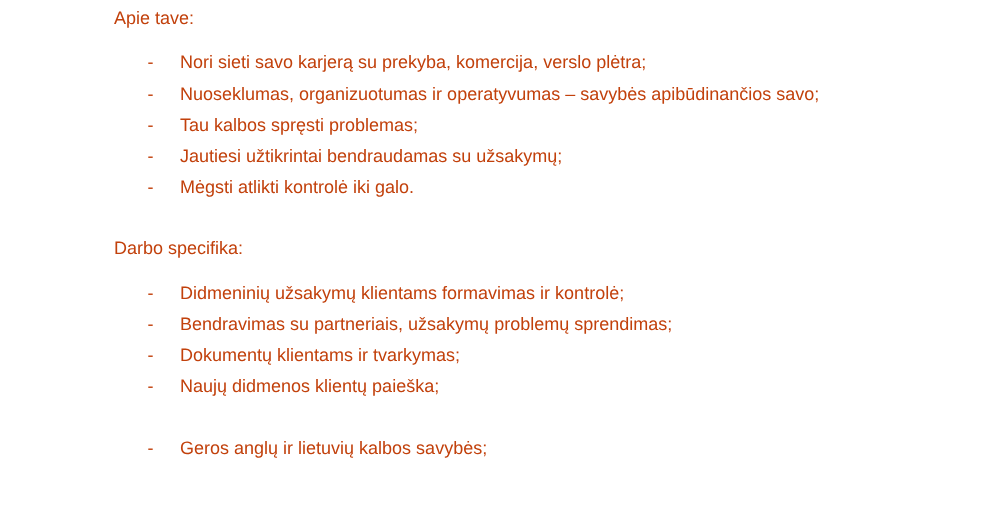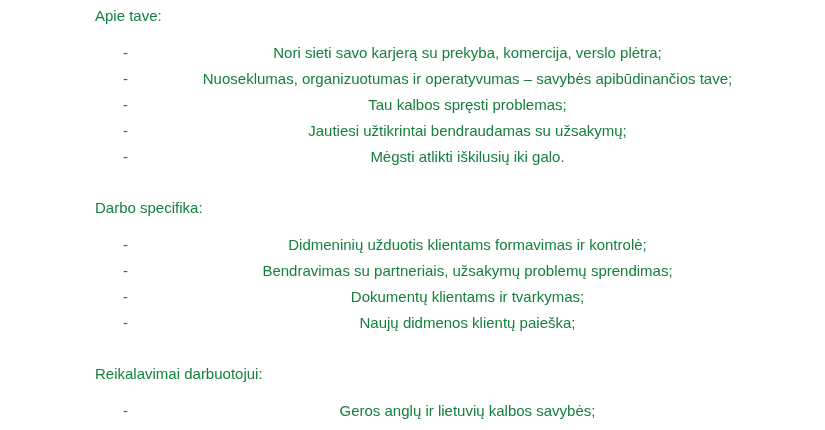--- a/index.html
+++ b/index.html
@@ -5,90 +5,89 @@
   html, body { margin: 0; padding: 0; background: #ffffff; }
   .page {
     position: relative;
     width: 825px;
     height: 430px;
     background: #ffffff;
     overflow: hidden;
     font-family: "Liberation Sans", sans-serif;
     font-size: 15px;
     line-height: 26px;
-    color: #15803d;
+    color: #c2410c;
     -webkit-font-smoothing: antialiased;
   }
   .content {
     padding: 3px 40px 0 95px;
   }
   .section + .section { margin-top: 25px; }
   .heading {
     margin: 0 0 11px 0;
     font-weight: 400;
     white-space: nowrap;
   }
   .list { padding-left: 28px; }
   .item { display: flex; }
   .dash { flex: 0 0 27px; }
-  .item-text { flex: 1 1 auto; white-space: nowrap; text-align: center; }
+  .item-text { flex: 1 1 auto; white-space: nowrap; }
 </style>
 </head>
 <body>
 
 <div class="page">
   <div class="content" id="doc-content">
       <div class="section">
         <div class="heading">Apie tave:</div>
         <div class="list">
           <div class="item">
             <span class="dash">-</span>
             <span class="item-text">Nori sieti savo karjerą su prekyba, komercija, verslo plėtra;</span>
           </div>
           <div class="item">
             <span class="dash">-</span>
-            <span class="item-text">Nuoseklumas, organizuotumas ir operatyvumas – savybės apibūdinančios tave;</span>
+            <span class="item-text">Nuoseklumas, organizuotumas ir operatyvumas – savybės apibūdinančios savo;</span>
           </div>
           <div class="item">
             <span class="dash">-</span>
             <span class="item-text">Tau kalbos spręsti problemas;</span>
           </div>
           <div class="item">
             <span class="dash">-</span>
             <span class="item-text">Jautiesi užtikrintai bendraudamas su užsakymų;</span>
           </div>
           <div class="item">
             <span class="dash">-</span>
-            <span class="item-text">Mėgsti atlikti iškilusių iki galo.</span>
+            <span class="item-text">Mėgsti atlikti kontrolė iki galo.</span>
           </div>
         </div>
       </div>
       <div class="section">
         <div class="heading">Darbo specifika:</div>
         <div class="list">
           <div class="item">
             <span class="dash">-</span>
-            <span class="item-text">Didmeninių užduotis klientams formavimas ir kontrolė;</span>
+            <span class="item-text">Didmeninių užsakymų klientams formavimas ir kontrolė;</span>
           </div>
           <div class="item">
             <span class="dash">-</span>
             <span class="item-text">Bendravimas su partneriais, užsakymų problemų sprendimas;</span>
           </div>
           <div class="item">
             <span class="dash">-</span>
             <span class="item-text">Dokumentų klientams ir tvarkymas;</span>
           </div>
           <div class="item">
             <span class="dash">-</span>
             <span class="item-text">Naujų didmenos klientų paieška;</span>
           </div>
         </div>
       </div>
       <div class="section">
-        <div class="heading">Reikalavimai darbuotojui:</div>
         <div class="list">
           <div class="item">
             <span class="dash">-</span>
             <span class="item-text">Geros anglų ir lietuvių kalbos savybės;</span>
           </div>
         </div>
       </div>
     </div>
 </div>
 

